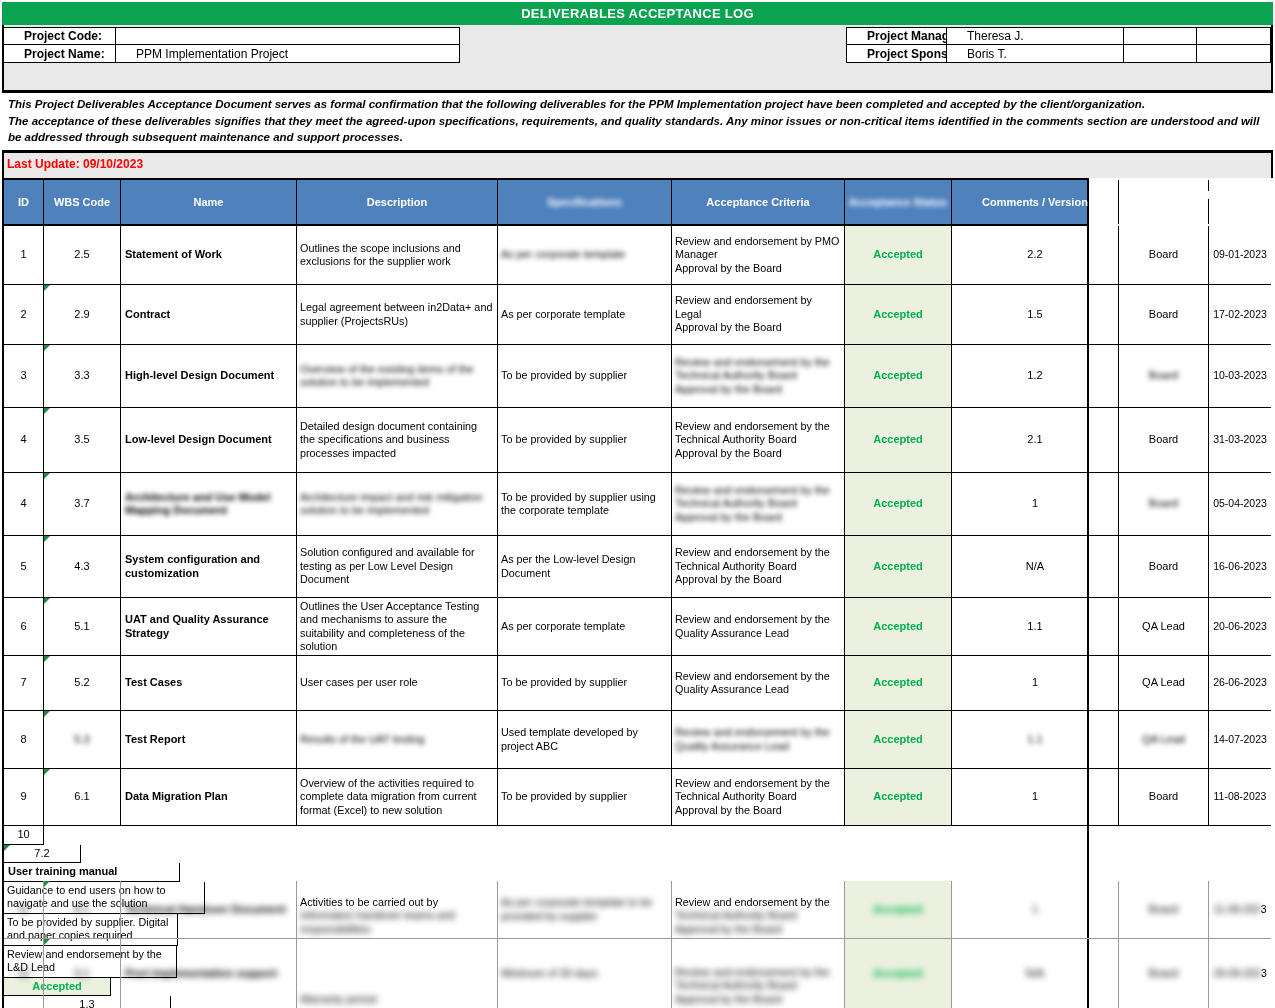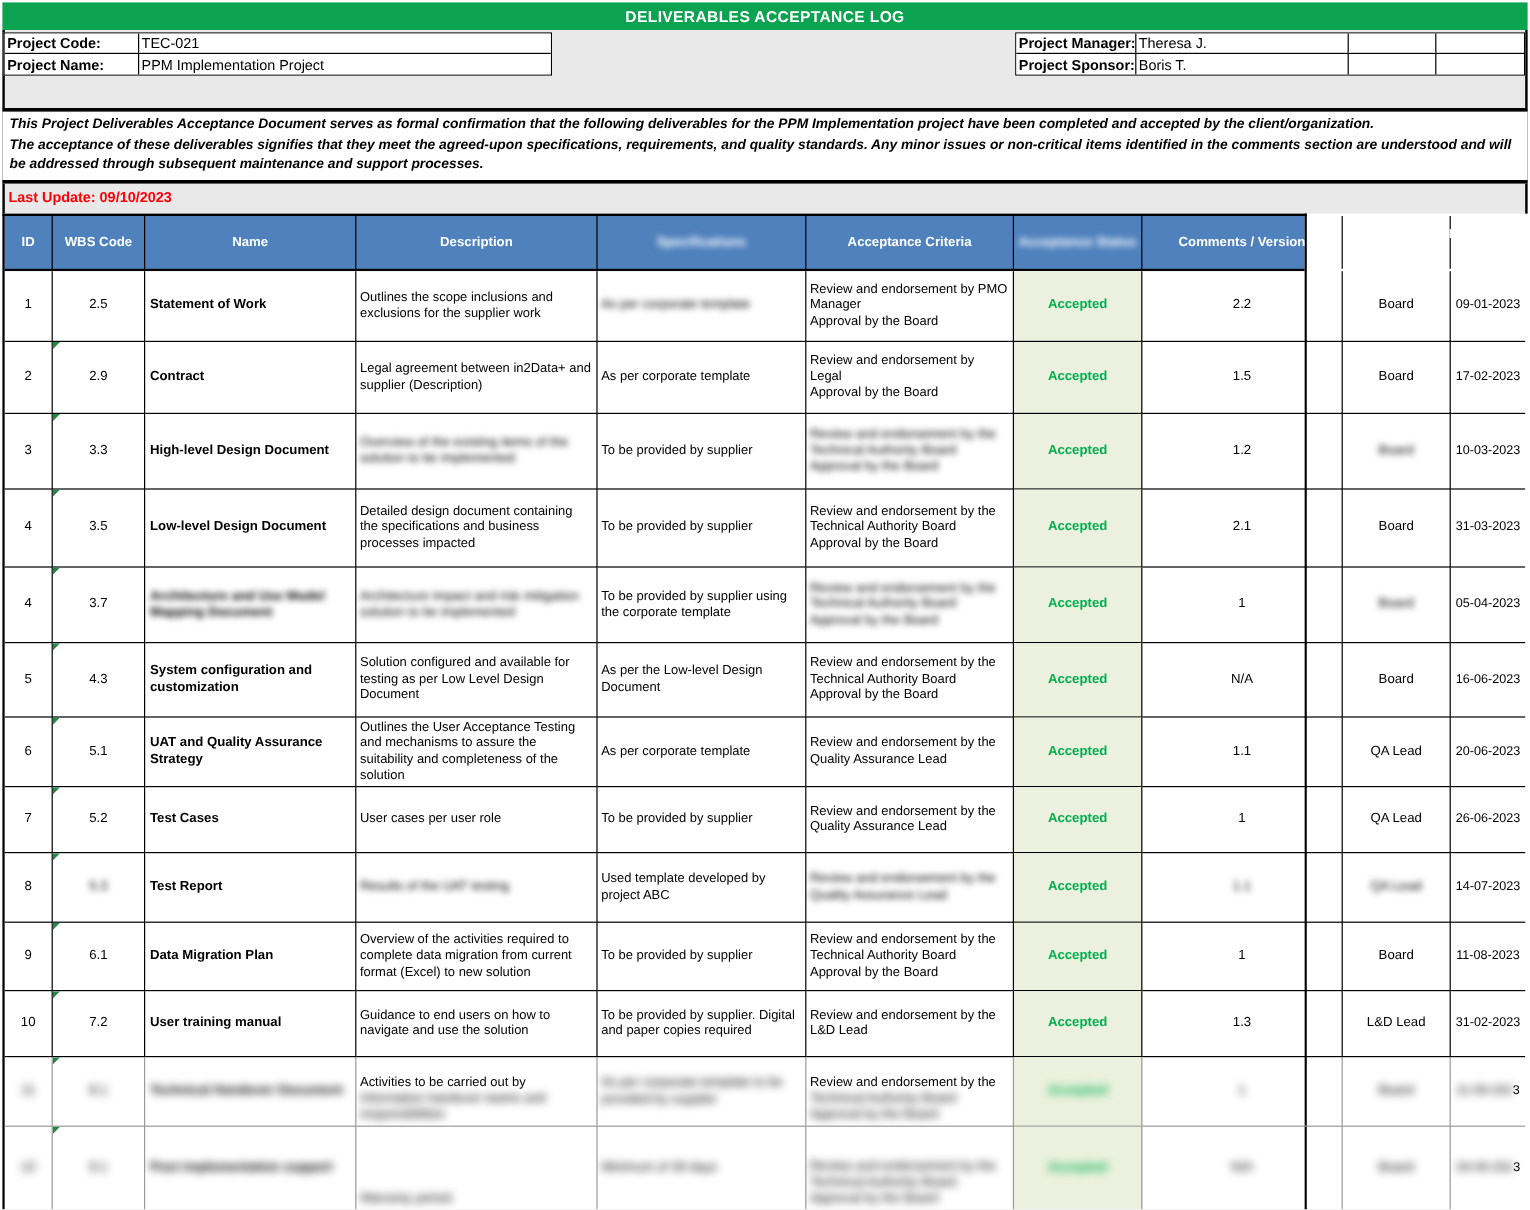--- a/index.html
+++ b/index.html
@@ -12,21 +12,21 @@
   
   .band{position:absolute;left:2px;top:25px;width:1271px;height:153px;background:#e9e9e9}
   .vline{position:absolute;width:2px;background:#000;top:25px;height:153px}
   .vl{left:2px}.vr{left:1271px}
   
   .pb{position:absolute;background:#fff;border:1px solid #000}
   .pb-left{left:3px;top:27px;width:457px}
   .pb-right{left:846px;top:27px;width:425px}
   .prow{display:flex;height:17px;border-bottom:1px solid #000;background:#fff}
   .prow:last-child{border-bottom:none}
-  .pcell{display:flex;align-items:center;font-size:12px;padding:0 2px;white-space:nowrap;overflow:hidden}
+  .pcell{display:flex;align-items:center;font-size:12px;padding:0 20px;white-space:nowrap;overflow:hidden}
   .plabel{width:112px;border-right:1px solid #000;font-weight:bold}
   .pvalue{flex:1}
   .pr-label{width:100px;border-right:1px solid #000;font-weight:bold}
   .pr-value{width:177px;border-right:1px solid #000}
   .pr-e1{width:73px;border-right:1px solid #000}
   .pr-e2{flex:1}
   
   .intro{position:absolute;left:2px;top:90px;width:1271px;height:63px;background:#fff;
          border-top:3px solid #000;border-bottom:3px solid #000;padding:3px 6px 0;
          font-weight:bold;font-style:italic;font-size:11.5px;line-height:16.5px}
@@ -72,23 +72,20 @@
 
   <div class="band"></div>
   <div class="vline vl"></div>
   <div class="vline vr"></div>
 
   <div class="pb pb-left">
     <div class="prow">
       <div class="pcell plabel">
           <span>Project Code:</span>
         </div>
-      <div class="pcell pvalue">
-          <span>TEC-021</span>
-        </div>
     </div>
     <div class="prow">
       <div class="pcell plabel">
           <span>Project Name:</span>
         </div>
       <div class="pcell pvalue">
           <span>PPM Implementation Project</span>
         </div>
     </div>
   </div>
@@ -195,21 +192,21 @@
         <div class="cell c-id">
           <span class="seg">2</span>
         </div>
         <div class="cell c-wbs tri">
           <span class="seg">2.9</span>
         </div>
         <div class="cell c-name">
           <span class="seg">Contract</span>
         </div>
         <div class="cell c-desc">
-          <span class="seg">Legal agreement between in2Data+ and supplier (Description)</span>
+          <span class="seg">Legal agreement between in2Data+ and supplier (ProjectsRUs)</span>
         </div>
         <div class="cell c-spec">
           <span class="seg">As per corporate template</span>
         </div>
         <div class="cell c-criteria">
           <span class="seg">Review and endorsement by Legal
 Approval by the Board</span>
         </div>
         <div class="cell c-status">
           <span class="seg">Accepted</span>
@@ -478,21 +475,21 @@
         <div class="cell c-comments">
           <span class="seg">1</span>
         </div>
         <div class="cell c-by">
           <span class="seg">Board</span>
         </div>
         <div class="cell c-date">
           <span class="seg">11-08-2023</span>
         </div>
       </div>
-      <div class="trow" style="height: 55px;">
+      <div class="trow" style="height: 55px; flex-direction: column;">
         <div class="cell c-id">
           <span class="seg">10</span>
         </div>
         <div class="cell c-wbs tri">
           <span class="seg">7.2</span>
         </div>
         <div class="cell c-name">
           <span class="seg">User training manual</span>
         </div>
         <div class="cell c-desc">

